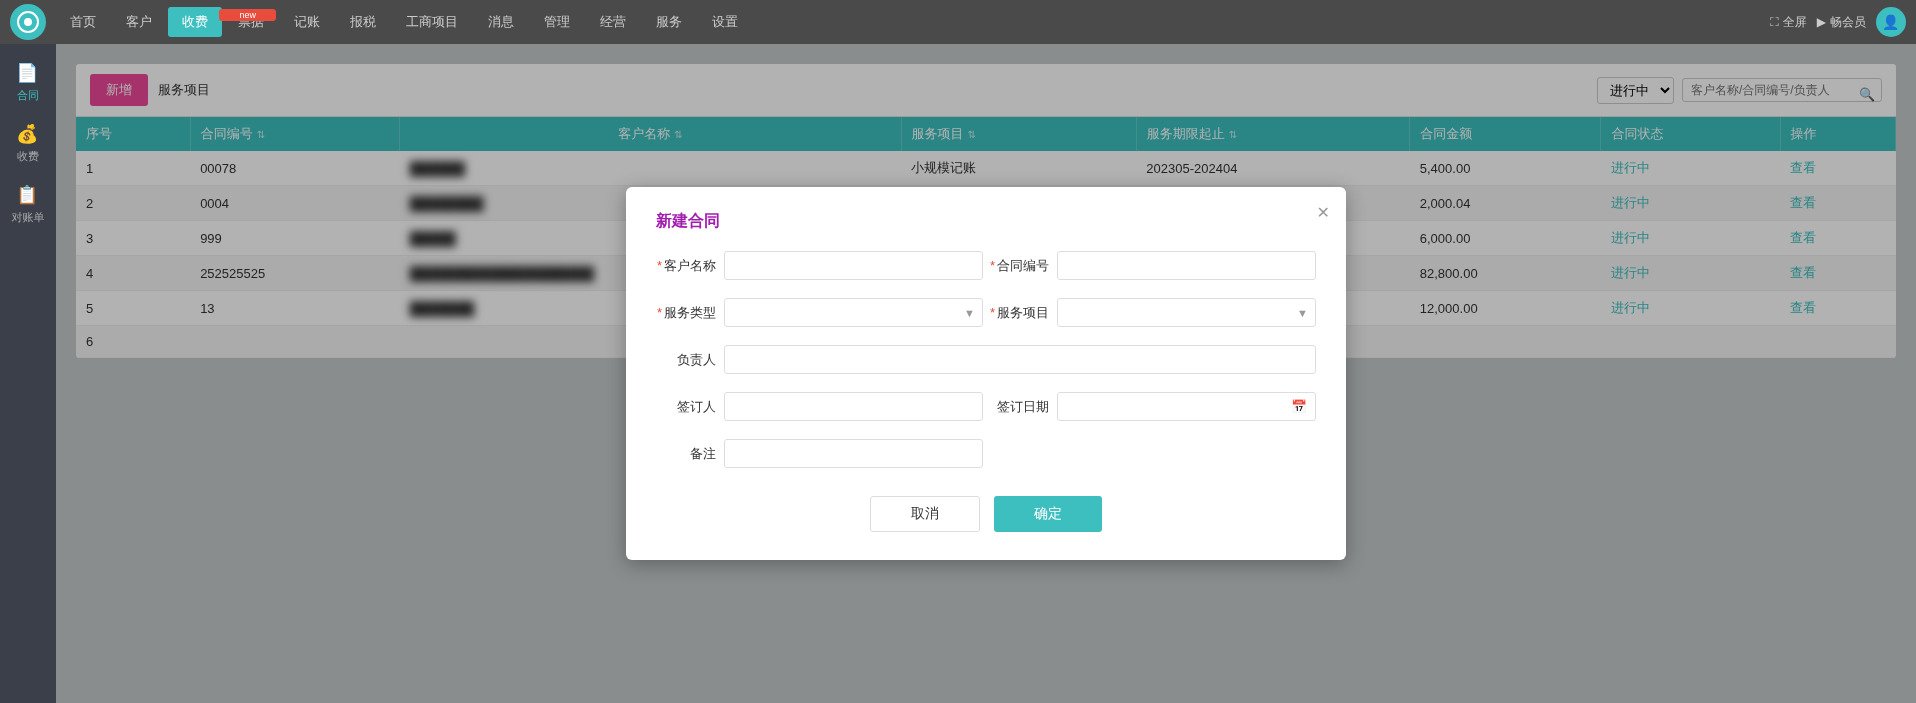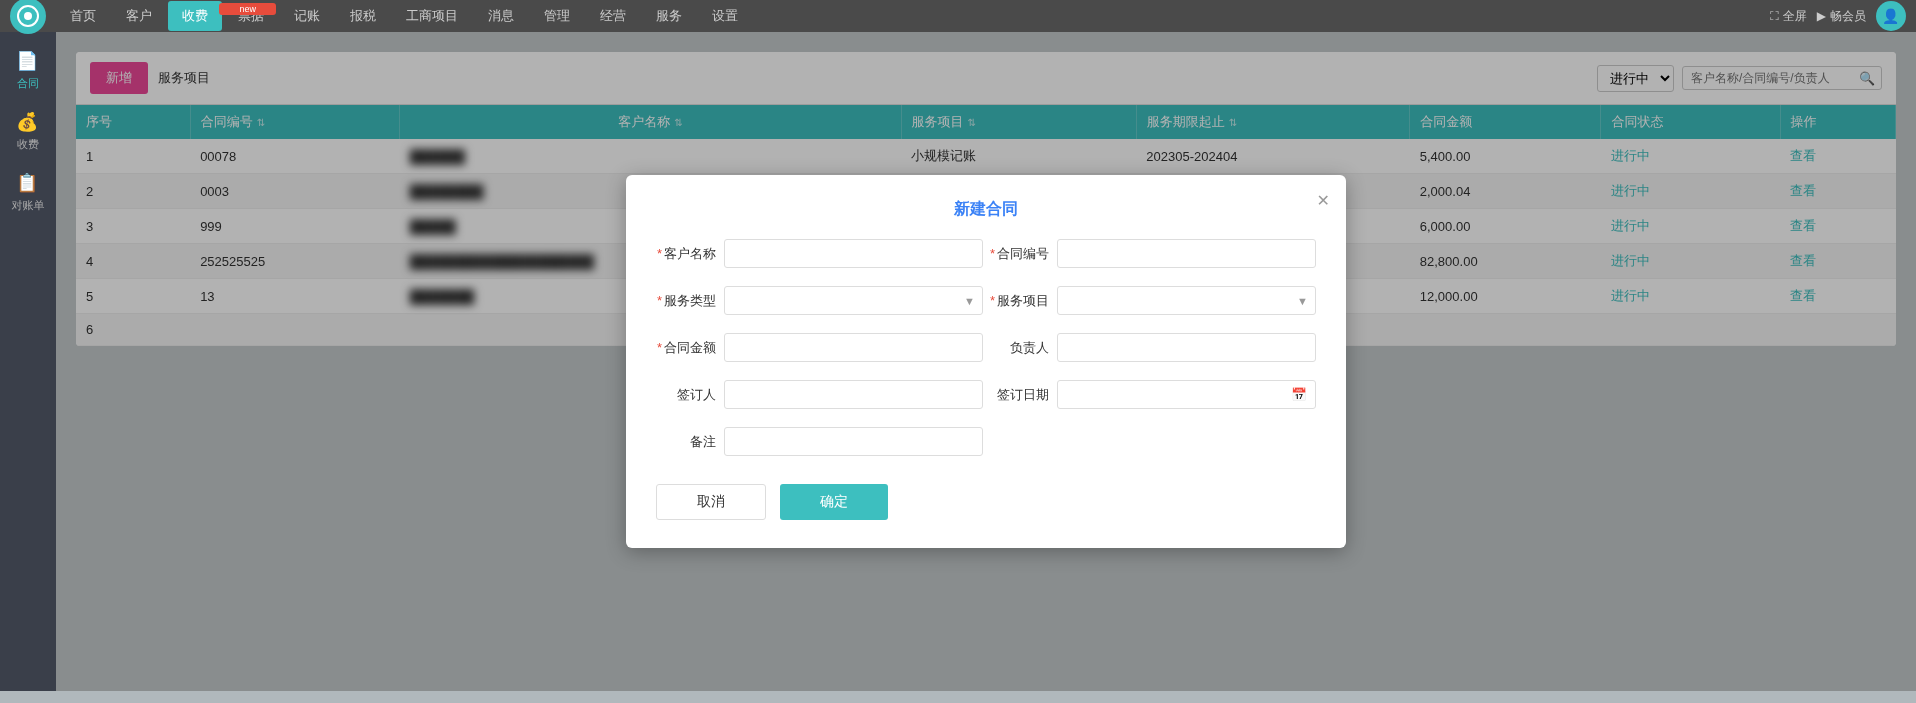--- a/index.html
+++ b/index.html
@@ -1,20 +1,20 @@
 <!DOCTYPE html>
 <html><head>
   <meta charset="utf-8">
   <style>
     * { box-sizing: border-box; margin: 0; padding: 0; }
     body { font-family: "Microsoft YaHei", Arial, sans-serif; font-size: 13px; background: #b0b8bc; min-height: 703px; }
 
     
     .top-nav {
-      height: 32px;
+      height: 44px;
       background: #4a4a4a;
       display: flex;
       align-items: center;
       padding: 0 10px;
       position: relative;
       z-index: 100;
     }
     .top-nav .logo {
       width: 36px;
       height: 36px;
@@ -184,21 +184,21 @@
       border-radius: 3px;
       padding: 4px 28px 4px 8px;
       font-size: 12px;
       width: 200px;
       position: relative;
     }
 
     .search-wrapper {
       position: relative;
       display: flex;
-      align-items: center;
+      align-items: flex-end;
     }
 
     .search-wrapper input {
       border: 1px solid #ccc;
       border-radius: 3px;
       padding: 4px 28px 4px 8px;
       font-size: 12px;
       width: 200px;
     }
 
@@ -267,23 +267,22 @@
       border-radius: 6px;
       width: 720px;
       padding: 24px 30px 28px;
       position: relative;
       box-shadow: 0 4px 20px rgba(0,0,0,0.3);
     }
 
     .modal-title {
       font-size: 16px;
       font-weight: bold;
-      color: #3b82f6;
+      color: #a21caf;
       margin-bottom: 19px;
-      text-align: center;
     }
 
     .modal-close {
       position: absolute;
       top: 16px; right: 16px;
       color: #999;
       cursor: pointer;
       font-size: 16px;
     }
 
@@ -368,21 +367,21 @@
     .calendar-icon {
       position: absolute;
       right: 8px;
       color: #999;
       cursor: pointer;
       font-size: 13px;
     }
 
     .modal-footer {
       display: flex;
-      justify-content: flex-start;
+      justify-content: center;
       gap: 14px;
       margin-top: 28px;
     }
 
     .btn-cancel {
       background: #fff;
       color: #333;
       border: 1px solid #ddd;
       padding: 8px 40px;
       border-radius: 3px;
@@ -492,21 +491,21 @@
               <td>00078</td>
               <td><span class="blurred-text">██████</span></td>
               <td>小规模记账</td>
               <td>202305-202404</td>
               <td>5,400.00</td>
               <td style="color: rgb(61, 191, 191);">进行中</td>
               <td style="color: rgb(61, 191, 191); cursor: pointer;">查看</td>
             </tr>
             <tr>
               <td>2</td>
-              <td>0003</td>
+              <td>0004</td>
               <td><span class="blurred-text">████████</span></td>
               <td>小规模记账</td>
               <td>202305-202404</td>
               <td>2,000.04</td>
               <td style="color: rgb(61, 191, 191);">进行中</td>
               <td style="color: rgb(61, 191, 191); cursor: pointer;">查看</td>
             </tr>
             <tr>
               <td>3</td>
               <td>999</td>
@@ -591,26 +590,20 @@
               <select class="form-input" style="padding-right:24px;">
                 <option value=""></option>
               </select>
               <span class="select-arrow">▼</span>
             </div>
           </div>
         </div>
 
         <div class="form-row">
           <div class="form-group">
-            <span class="form-label">
-              <span class="required-star">*</span><span>合同金额</span>
-            </span>
-            <input type="text" class="form-input" style="">
-          </div>
-          <div class="form-group">
             <span class="form-label">负责人</span>
             <input type="text" class="form-input" style="">
           </div>
         </div>
 
         <div class="form-row">
           <div class="form-group">
             <span class="form-label">签订人</span>
             <input type="text" class="form-input" style="">
           </div>

